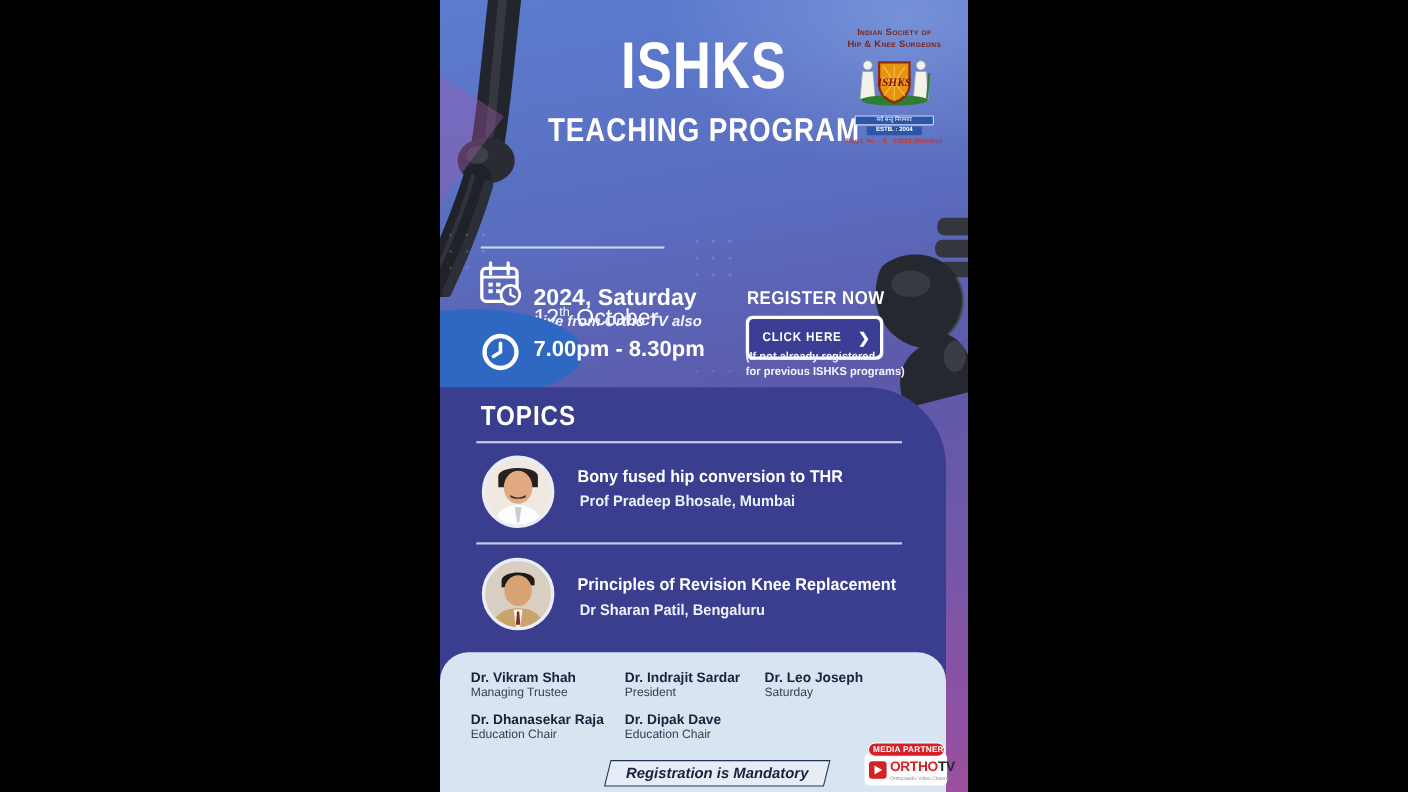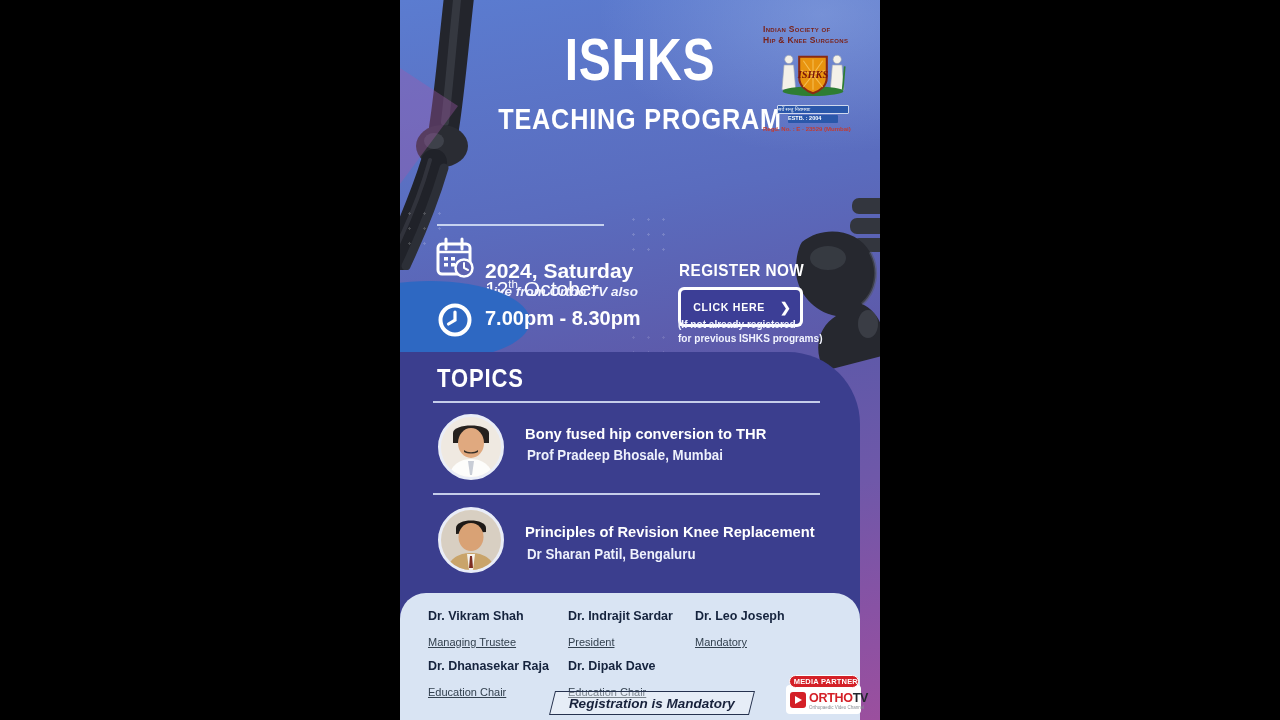--- a/index.html
+++ b/index.html
@@ -22,21 +22,21 @@
   .bone-svg { position:absolute; left:0; top:0; }
   .hip-svg  { position:absolute; right:-14px; top:196px; }
 
   
   .title { position:absolute; left:0; top:30px; width:480px; text-align:center; color:#fff;
            font-weight:700; font-size:60px; letter-spacing:1px; transform:scaleX(.80); line-height:1; }
   .subtitle { position:absolute; left:0; top:104px; width:480px; text-align:center; color:#fff;
            font-weight:700; font-size:30px; letter-spacing:1px; transform:scaleX(.84); line-height:1; }
 
   
-  .logo { position:absolute; left:363px; top:24px; width:100px; }
+  .logo { position:absolute; left:363px; top:24px; width:100px; text-align:center; }
   .logo .soc { color:#7a231b; font-weight:700; font-size:8.5px; letter-spacing:.3px;
                font-variant:small-caps; line-height:1.25; }
   .crest { margin:2px auto 0; display:block; }
   .logo .ban { margin:0 auto; width:72px; background:#2a57aa; border:1px solid #cfd8ee;
                color:#fff; font-size:5px; line-height:7px; border-radius:1px; }
   .logo .estb { margin:1px auto 0; width:50px; background:#2a57aa; color:#fff; font-size:5.5px;
                line-height:7.5px; border-radius:1px; font-weight:700; }
   .logo .regd { margin-top:3px; color:#c43a30; font-size:6px; font-weight:700; }
 
   
@@ -79,21 +79,21 @@
              transform:scaleX(.95); transform-origin:left; }
   .tt1 { top:425px; } .ts1 { top:447px; }
   .tt2 { top:523px; } .ts2 { top:546px; }
 
   
   .light { position:absolute; left:0; top:593px; width:460px; height:127px; background:#d9e4f3;
            border-top-left-radius:26px; border-top-right-radius:26px; }
   .committee { position:absolute; left:28px; top:609px; width:420px; display:grid;
                grid-template-columns:140px 127px 1fr; row-gap:11px; }
   .member .nm { color:#15233d; font-weight:700; font-size:12.5px; }
-  .member .rl { color:#33414f; font-size:11px; margin-top:13px;text-decoration:underline; }
+  .member .rl { color:#33414f; font-size:11px; margin-top:1px; }
 
   
   .mand-box { position:absolute; left:152px; top:691px; border:1.5px solid #26324f; padding:2px 16px;
               transform:skewX(-14deg); background:rgba(255,255,255,.35); }
   .mand-box span { display:inline-block; transform:skewX(14deg); color:#17213b; font-weight:700;
               font-style:italic; font-size:13.5px; }
   .mp-pill { position:absolute; left:389px; top:675px; width:70px; background:#d42027; border:1px solid #fff;
              border-radius:7px; color:#fff; font-weight:700; font-size:7.5px; text-align:right;
              line-height:11px; letter-spacing:.2px; z-index:3; }
   .otv { position:absolute; left:386px; top:685px; width:75px; height:29px; background:#fff;
@@ -254,21 +254,21 @@
     <div class="member">
       <div class="nm">Dr. Vikram Shah</div>
         <div class="rl">Managing Trustee</div>
     </div>
     <div class="member">
       <div class="nm">Dr. Indrajit Sardar</div>
         <div class="rl">President</div>
     </div>
     <div class="member">
       <div class="nm">Dr. Leo Joseph</div>
-        <div class="rl">Mandatory</div>
+        <div class="rl">Saturday</div>
     </div>
     <div class="member">
       <div class="nm">Dr. Dhanasekar Raja</div>
         <div class="rl">Education Chair</div>
     </div>
     <div class="member">
       <div class="nm">Dr. Dipak Dave</div>
         <div class="rl">Education Chair</div>
     </div>
   </div>

